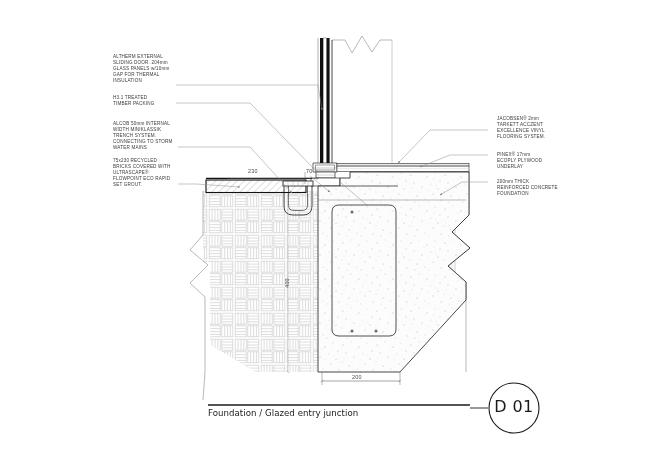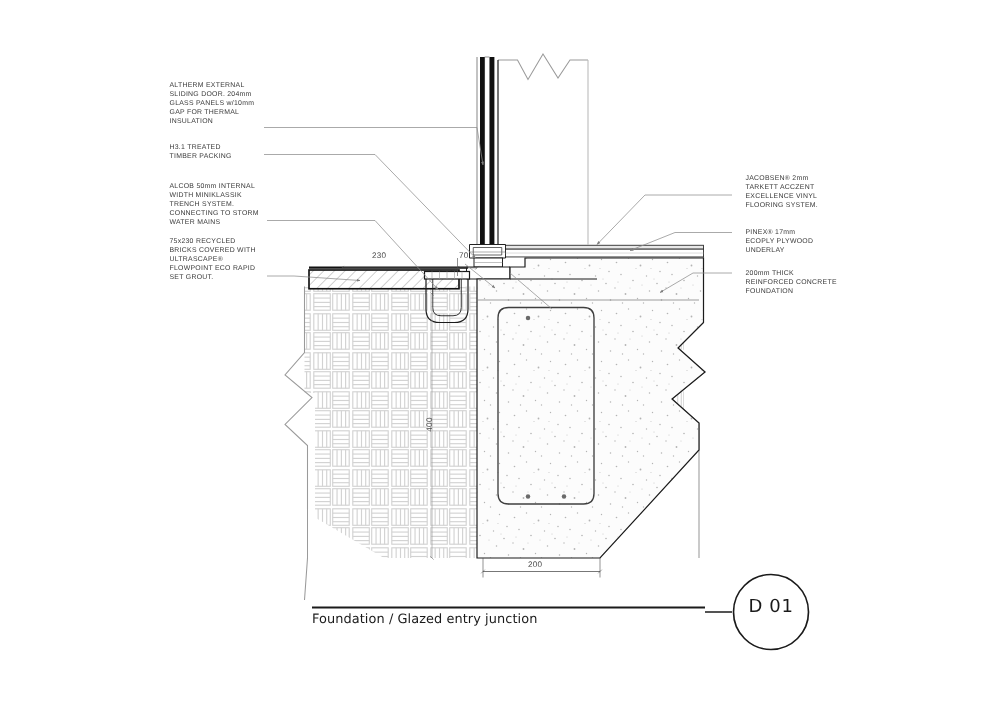--- a/index.html
+++ b/index.html
@@ -38,21 +38,21 @@
     font-size:8.6px;
     color:#1a1a1a;
     letter-spacing:.05px;
   }
   #detail-ref-text{
     position:absolute;
     left:487px;top:397px;
     width:54px;
     text-align:center;
     font-family:"DejaVu Sans", sans-serif;
-    font-size:12px;
+    font-size:16px;
     color:#1a1a1a;
     letter-spacing:.4px;
   }
 </style>
 </head>
 <body>
 
 <svg id="sheet" viewBox="0 0 670 475" xmlns="http://www.w3.org/2000/svg">
   <defs>
 

